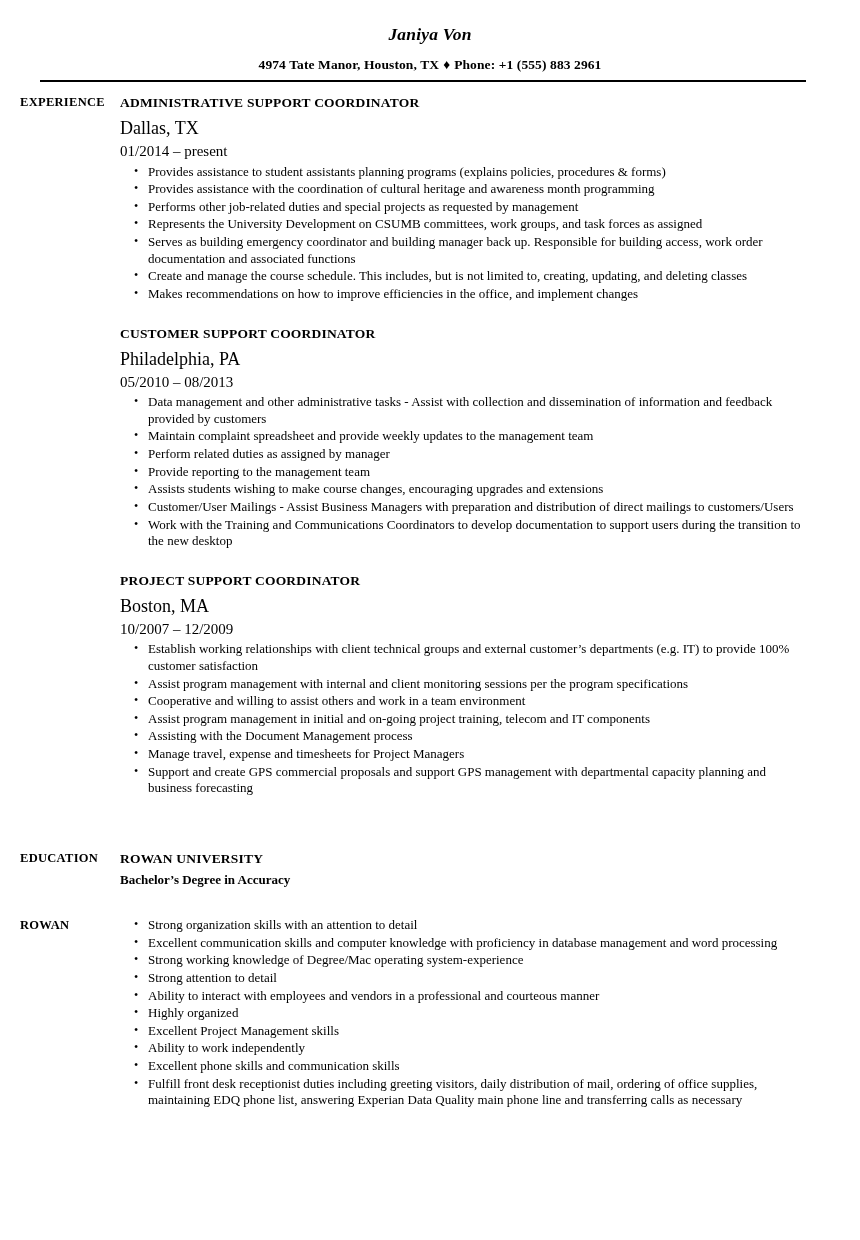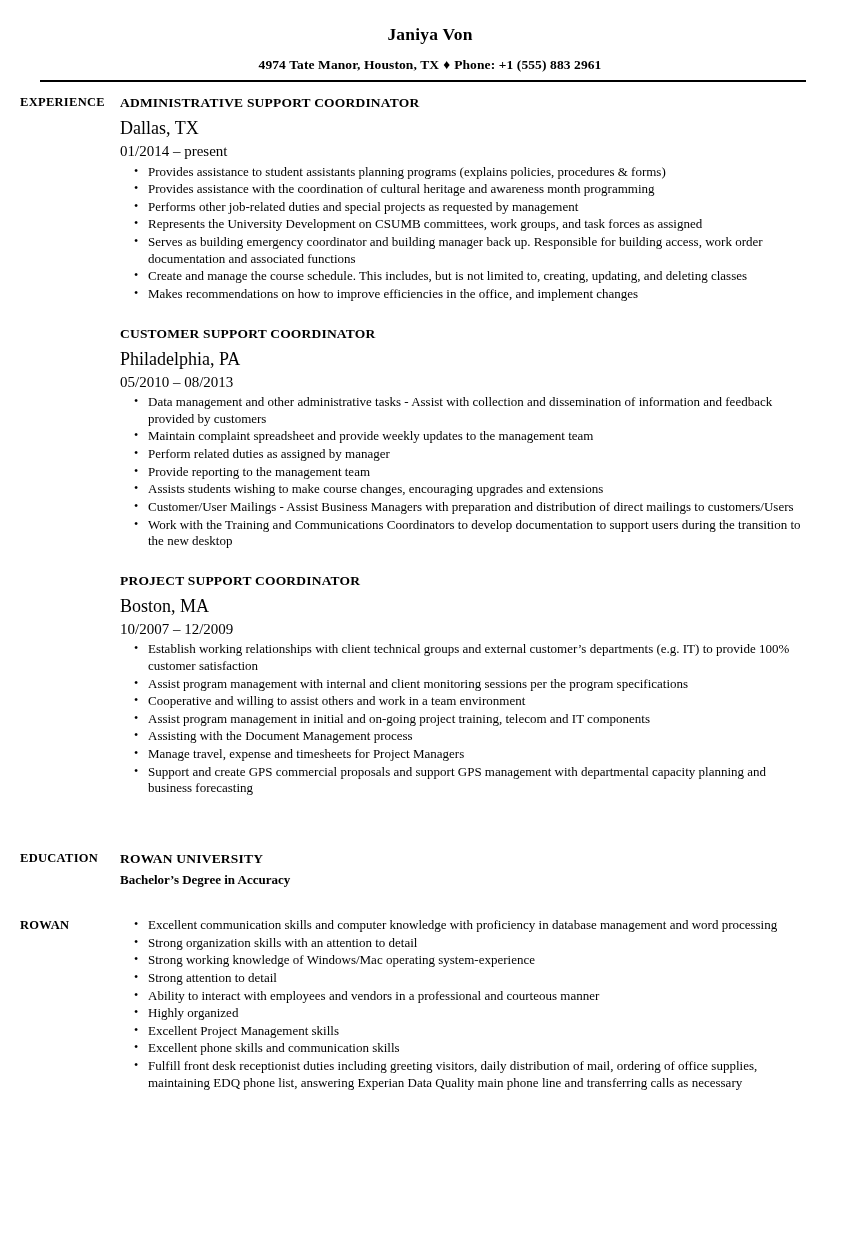--- a/index.html
+++ b/index.html
@@ -26,20 +26,21 @@
   
   .header {
     padding-top: 24px;
     text-align: center;
   }
   .cand-name {
     font-size: 17.5px;
     font-weight: bold;
     letter-spacing: 0.2px;
     line-height: 1.2;
+    font-style: italic;
   }
   .contact-line {
     margin-top: 12px;
     font-size: 13.5px;
     font-weight: bold;
     letter-spacing: 0.1px;
   }
   .contact-sep {
     padding: 0 4px;
   }
@@ -209,27 +210,28 @@
       <div class="section-body">
         <div class="edu-school">ROWAN UNIVERSITY</div>
         <div class="edu-degree">Bachelor’s Degree in Accuracy</div>
       </div>
     </div>
 
     <div class="section section-skills">
       <div class="section-label">ROWAN</div>
       <div class="section-body">
         <ul class="bullets">
+          <li>Strong organization skills with an attention to detail</li>
           <li>Excellent communication skills and computer knowledge with proficiency in database management and word processing</li>
-          <li>Strong organization skills with an attention to detail</li>
-          <li>Strong working knowledge of Windows/Mac operating system-experience</li>
+          <li>Strong working knowledge of Degree/Mac operating system-experience</li>
           <li>Strong attention to detail</li>
           <li>Ability to interact with employees and vendors in a professional and courteous manner</li>
           <li>Highly organized</li>
           <li>Excellent Project Management skills</li>
+          <li>Ability to work independently</li>
           <li>Excellent phone skills and communication skills</li>
           <li>Fulfill front desk receptionist duties including greeting visitors, daily distribution of mail, ordering of office supplies, maintaining EDQ phone list, answering Experian Data Quality main phone line and transferring calls as necessary</li>
         </ul>
       </div>
     </div>
 
   </div>
 </div>
 
 </body></html>

